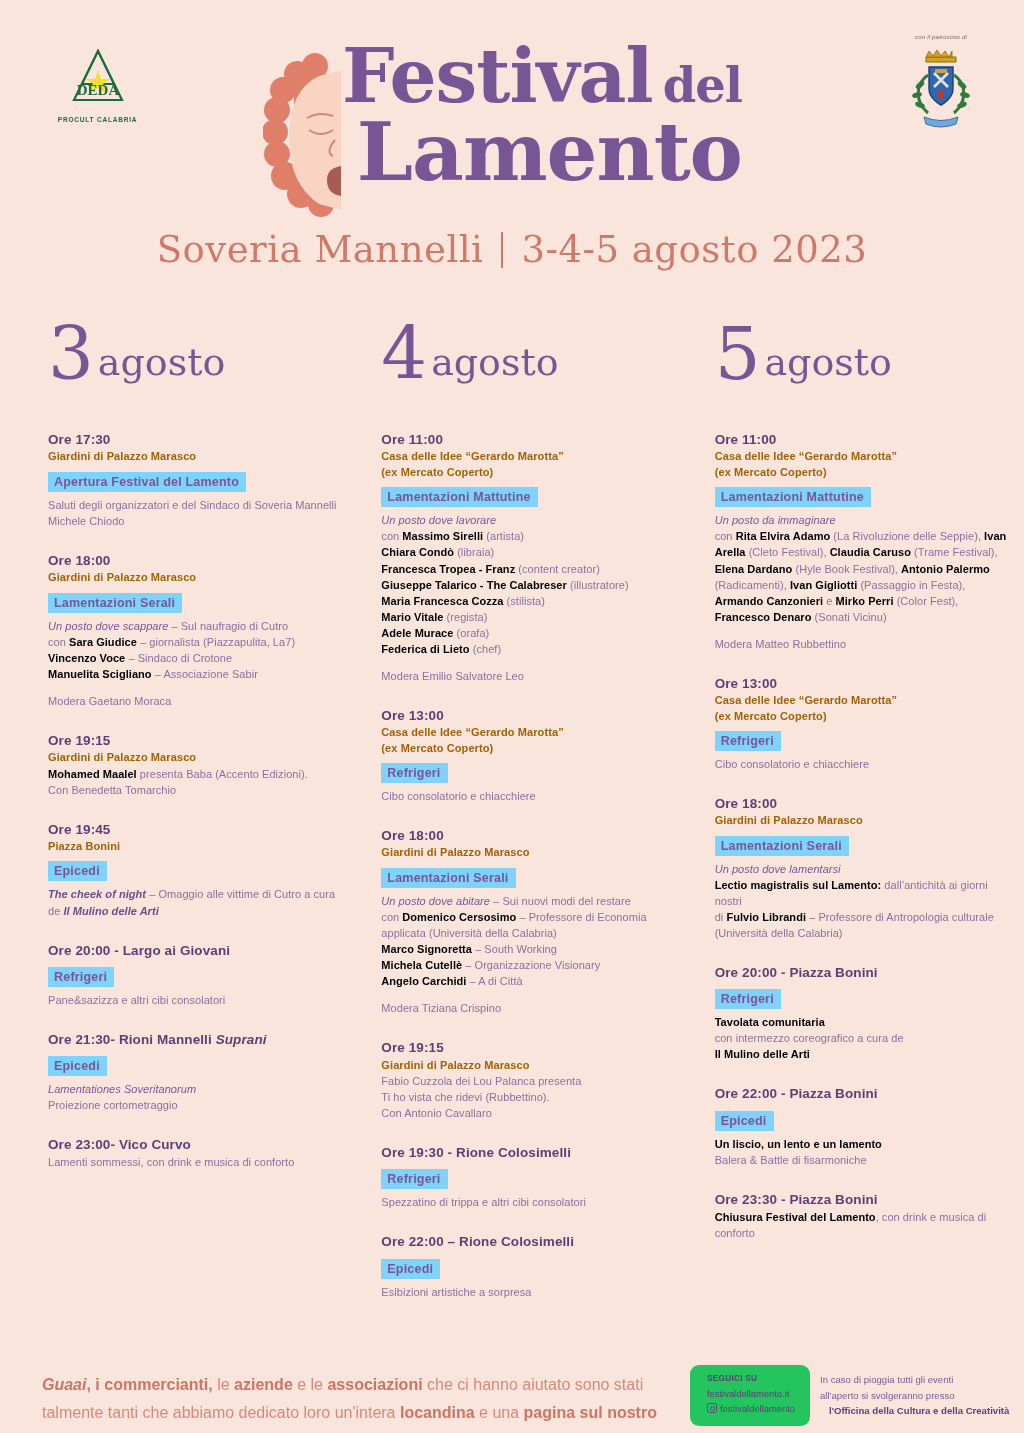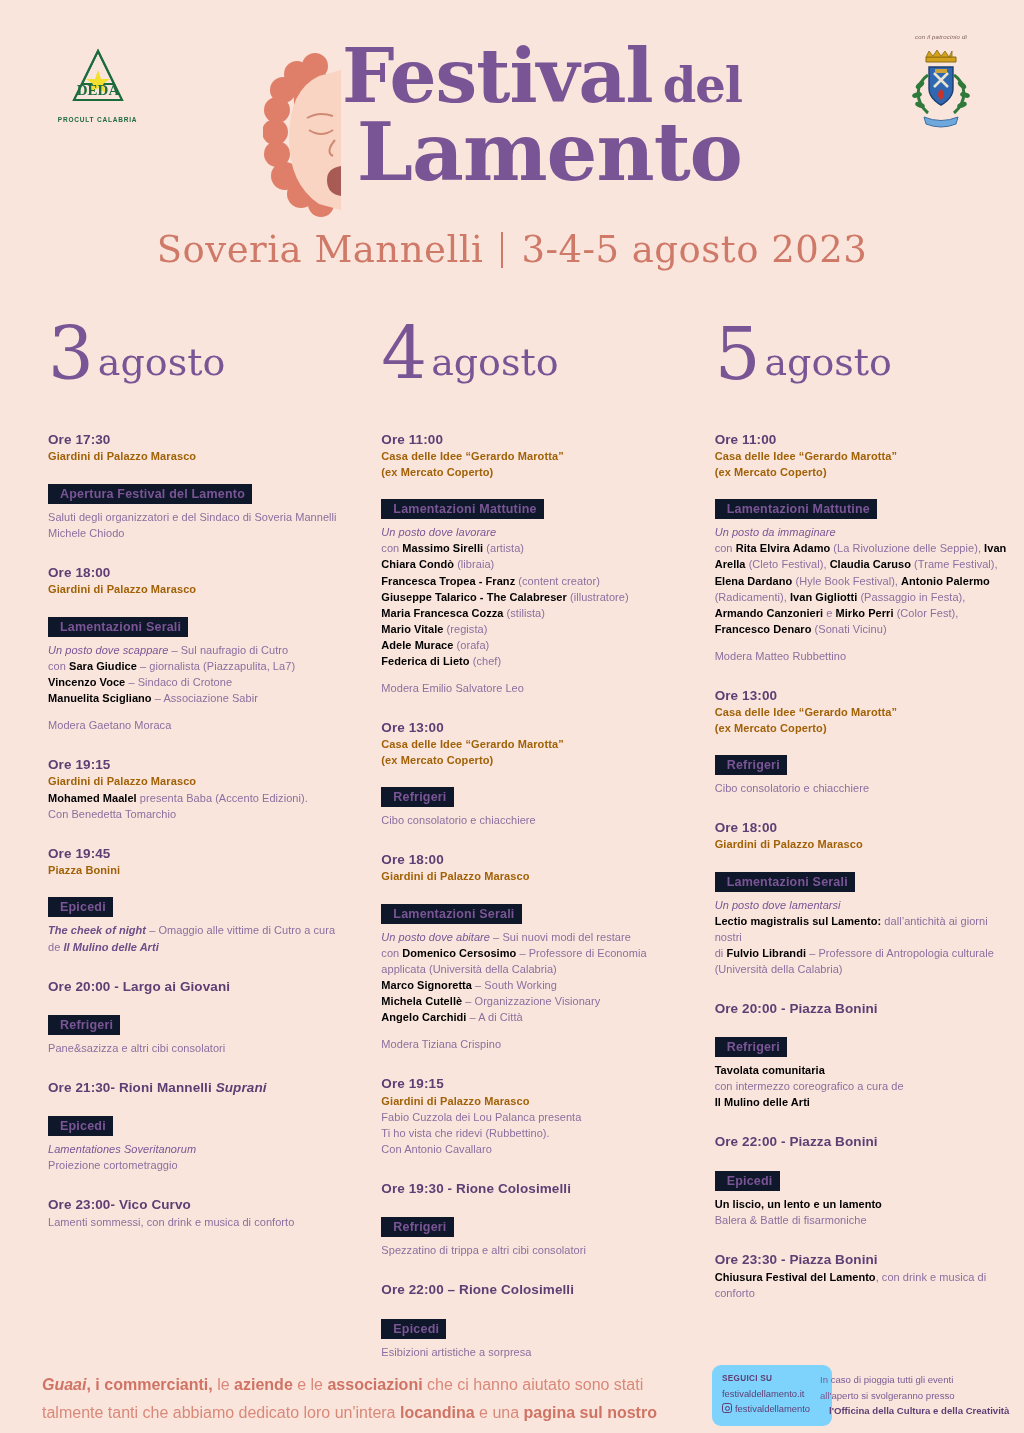--- a/index.html
+++ b/index.html
@@ -164,26 +164,26 @@
   .ev-time .it { font-style: italic; }
   .ev-place {
     font-size: 11px;
     font-weight: 700;
     color: #a16207;
     line-height: 1.42;
     letter-spacing: .1px;
   }
   .badge {
     display: inline-block;
-    background: #0f172a;
+    background: #7dd3fc;
     color: #7a5595;
     font-size: 12.5px;
     font-weight: 700;
-    padding: 3px 7px 3px 12px;
-    margin: 19px 0 5px 0;
+    padding: 3px 7px 3px 6px;
+    margin: 7px 0 5px 0;
     letter-spacing: .2px;
   }
   .ev-body {
     font-size: 11px;
     color: #8c6f9e;
     line-height: 1.46;
     letter-spacing: .05px;
   }
   .ev-body .b { font-weight: 700; color: #000000; }
   .ev-body .i { }
@@ -207,26 +207,26 @@
     width: 625px;
     font-size: 16px;
     line-height: 1.75;
     color: #d98878;
   }
   .footer-left .b { font-weight: 700; color: #cf7464;}
   .footer-left .i { font-style: italic; }
 
   .follow-card {
     position: absolute;
-    left: 712px;
+    left: 690px;
     top: 10px;
     width: 120px;
-    background: #7dd3fc;
+    background: #22c55e;
     border-radius: 9px;
-    padding: 9px 11px 10px 10px;
+    padding: 9px 11px 10px 17px;
     box-sizing: border-box;
   }
   .follow-title {
     font-size: 8.2px;
     font-weight: 700;
     letter-spacing: .3px;
     color: #5f3e74;
     margin-bottom: 4px;
   }
   .follow-line {

